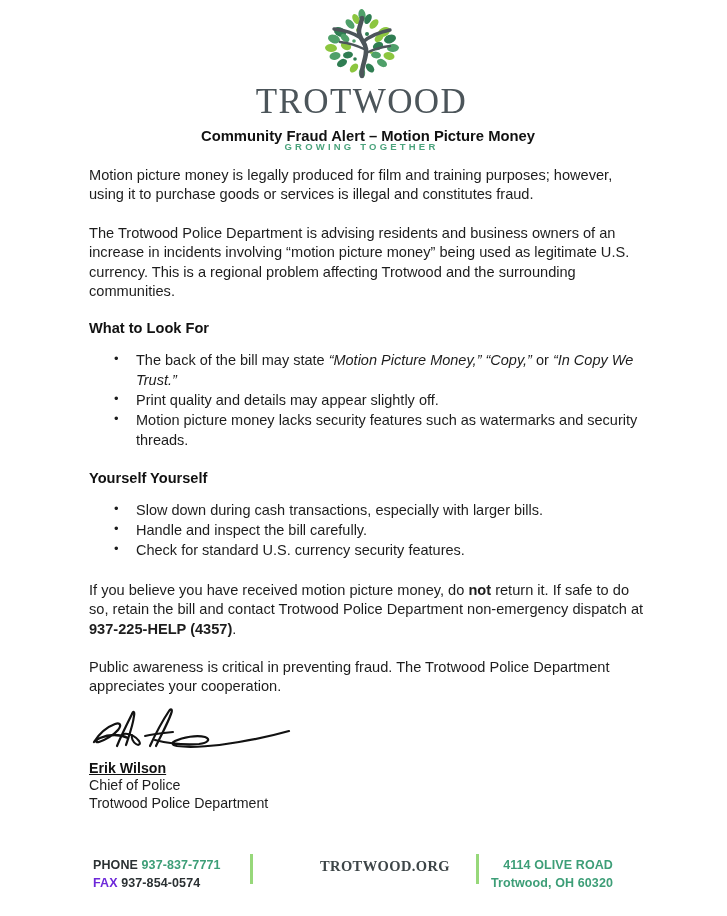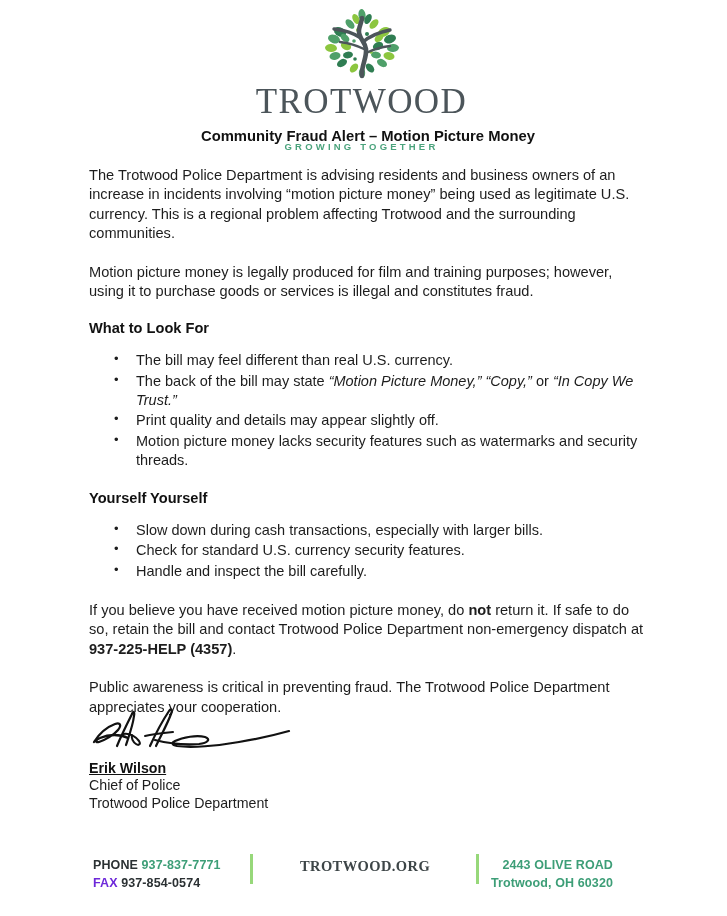--- a/index.html
+++ b/index.html
@@ -154,21 +154,21 @@
     height: 30px;
     background: #97d87a;
   }
   .divider-1 { left: 246px; }
   .divider-2 { left: 472px; }
   .footer-center {
     position: absolute;
     left: 296px;
     top: 6px;
     width: 170px;
-    text-align: left;
+    text-align: center;
     font-family: "Liberation Serif", serif;
     font-size: 14.5px;
     font-weight: bold;
     letter-spacing: 0.4px;
     color: #3d4547;
   }
   .footer-right {
     position: absolute;
     right: 78px;
     top: 4px;
@@ -241,37 +241,36 @@
 
     <div class="logo-wordmark">TROTWOOD</div>
     <div class="logo-tagline">GROWING TOGETHER</div>
   </div>
 
   <div class="doc-body">
 
 
     <div class="doc-title">Community Fraud Alert – Motion Picture Money</div>
 
+    <p class="para">Motion picture money is legally produced for film and training purposes; however, using it to purchase goods or services is illegal and constitutes fraud.</p>
+
     <p class="para">The Trotwood Police Department is advising residents and business owners of an increase in incidents involving “motion picture money” being used as legitimate U.S. currency. This is a regional problem affecting Trotwood and the surrounding communities.</p>
-
-    <p class="para">Motion picture money is legally produced for film and training purposes; however, using it to purchase goods or services is illegal and constitutes fraud.</p>
 
     <h2 class="section-heading">What to Look For</h2>
     <ul class="bullets">
-        <li><span>The bill may feel different than real U.S. currency.</span></li>
         <li><span>The back of the bill may state </span><span class="ital">“Motion Picture Money,” “Copy,”</span><span> or </span><span class="ital">“In Copy We Trust.”</span></li>
         <li><span>Print quality and details may appear slightly off.</span></li>
         <li><span>Motion picture money lacks security features such as watermarks and security threads.</span></li>
       </ul>
 
     <h2 class="section-heading">Yourself Yourself</h2>
     <ul class="bullets">
         <li><span>Slow down during cash transactions, especially with larger bills.</span></li>
+        <li><span>Handle and inspect the bill carefully.</span></li>
         <li><span>Check for standard U.S. currency security features.</span></li>
-        <li><span>Handle and inspect the bill carefully.</span></li>
       </ul>
 
     <p class="para">
       <span>If you believe you have received motion picture money, do </span><span class="bold">not</span><span> return it. If safe to do so, retain the bill and contact Trotwood Police Department non-emergency dispatch at </span><span class="bold">937-225-HELP (4357)</span><span>.</span>
     </p>
 
     <p class="para">Public awareness is critical in preventing fraud. The Trotwood Police Department appreciates your cooperation.</p>
   </div>
 
   <div class="signature-block">
@@ -302,18 +301,18 @@
       </div>
     </div>
 
     <div class="footer-divider divider-1"></div>
 
     <div class="footer-center">TROTWOOD.ORG</div>
 
     <div class="footer-divider divider-2"></div>
 
     <div class="footer-right">
-      <div>2443 OLIVE ROAD</div>
+      <div>4114 OLIVE ROAD</div>
       <div>Trotwood, OH 60320</div>
     </div>
   </div>
 
 </div>
 
 </body></html>

